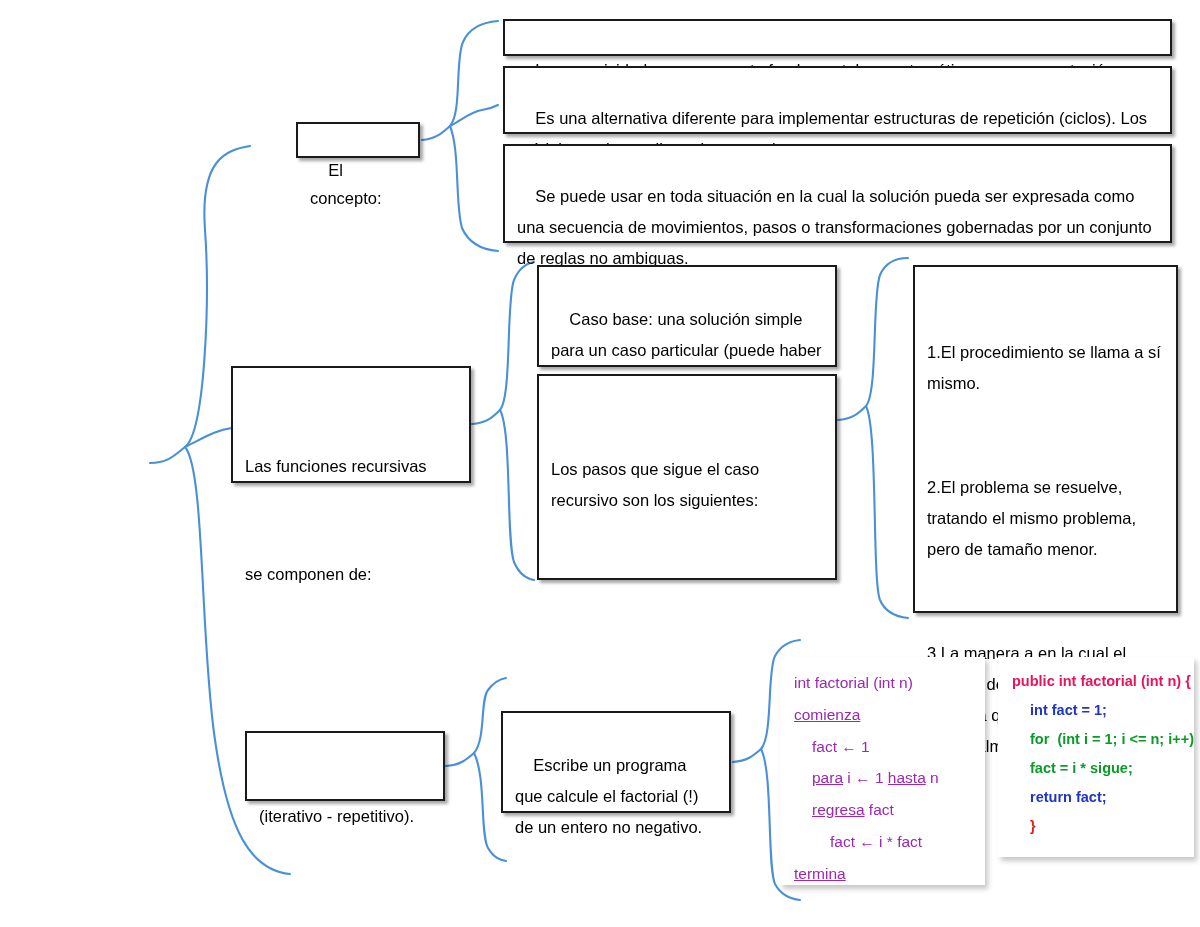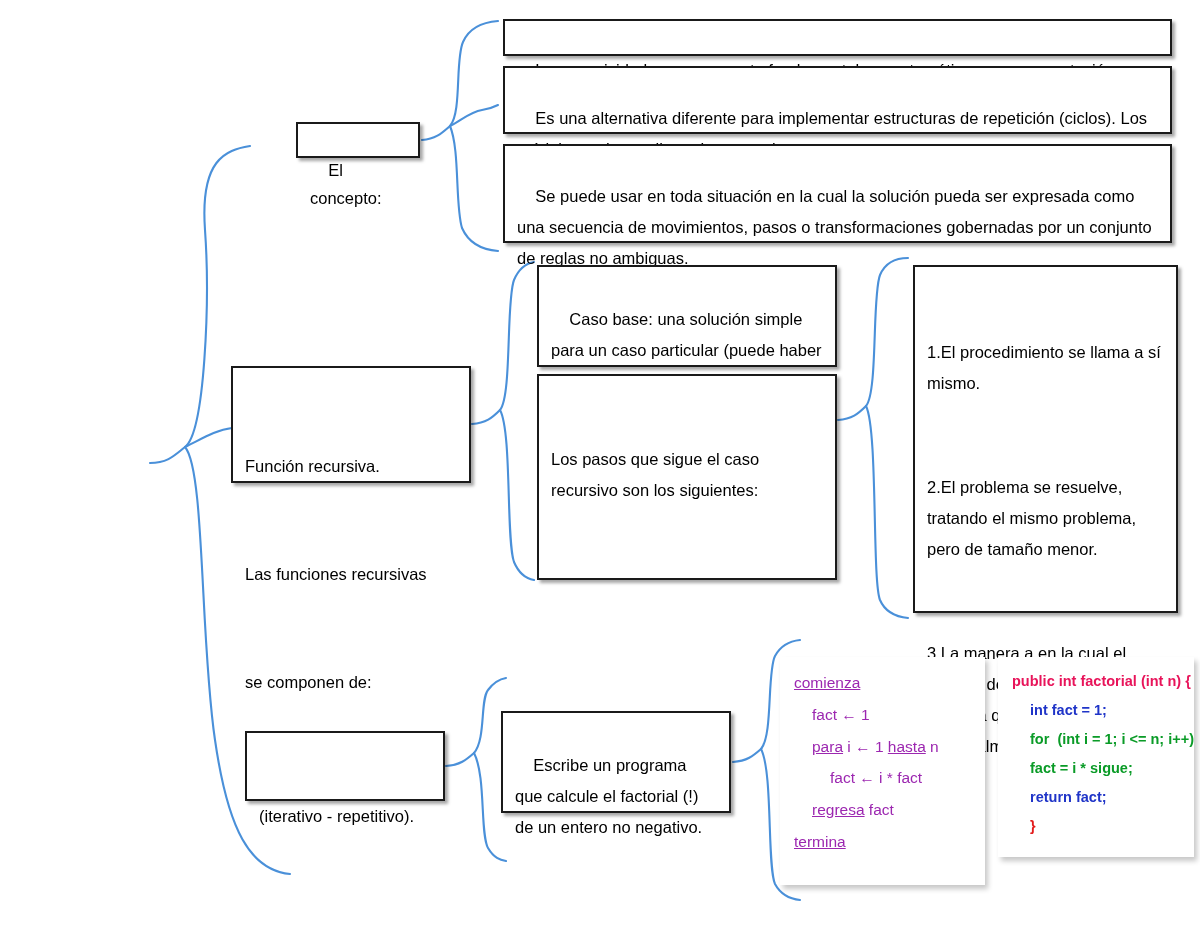--- a/index.html
+++ b/index.html
@@ -119,54 +119,54 @@
 
   <div class="node" style="left:503px; top:66px; width:669px; height:68px; padding:4px 12px; line-height:31px;">
     <span>Es una alternativa diferente para implementar estructuras de repetición (ciclos). Los módulos se hacen llamadas recursivas.</span>
   </div>
 
   <div class="node" style="left:503px; top:144px; width:669px; height:99px; padding:4px 12px; line-height:31px;">
     <span>Se puede usar en toda situación en la cual la solución pueda ser expresada como una secuencia de movimientos, pasos o transformaciones gobernadas por un conjunto de reglas no ambiguas.</span>
   </div>
 
   <div class="node" style="left:231px; top:366px; width:240px; height:117px; padding:8px 12px; line-height:36px;">
-    <p>Función recursiva.</p>
     <p>Las funciones recursivas</p>
     <p>se componen de:</p>
   </div>
 
   <div class="node" style="left:537px; top:265px; width:300px; height:102px; padding:6px 12px; line-height:31px;">
     <span>Caso base: una solución simple para un caso particular (puede haber más de un caso base).</span>
   </div>
 
   <div class="node" style="left:537px; top:374px; width:300px; height:206px; padding:6px 12px; line-height:31px;">
-    <p style="">Los pasos que sigue el caso recursivo son los siguientes:</p>
+    <p style="margin-top:10px;">Los pasos que sigue el caso recursivo son los siguientes:</p>
   </div>
 
   <div class="node" style="left:913px; top:265px; width:265px; height:348px; padding:8px 12px; line-height:31px;">
     <p>1.El procedimiento se llama a sí mismo.</p>
     <p style="margin-top:11px;">2.El problema se resuelve, tratando el mismo problema, pero de tamaño menor.</p>
     <p style="margin-top:11px;">3.La manera a en la cual el tamaño del problema disminuye asegura que el caso base eventualmente se alcanzará.</p>
   </div>
 
   <div class="node" style="left:245px; top:731px; width:200px; height:70px; padding:6px 12px; line-height:31px;">
     <p>(iterativo - repetitivo).</p>
   </div>
 
   <div class="node" style="left:501px; top:711px; width:230px; height:102px; padding:6px 12px; line-height:31px;">
     <span>Escribe un programa que calcule el factorial (!) de un entero no negativo.</span>
   </div>
 
   <div class="code-panel" style="left:780px; top:657px; width:205px; height:228px;">
     <div id="pseudo-lines">
+        <div class="pseudo-line" style="color: rgb(156, 39, 176);"><span>int factorial (int n)</span></div>
         <div class="pseudo-line" style="color: rgb(156, 39, 176);"><span class="kw">comienza</span></div>
         <div class="pseudo-line ind1" style="color: rgb(156, 39, 176);"><span>fact ← 1</span></div>
         <div class="pseudo-line ind1" style="color: rgb(156, 39, 176);"><span class="kw">para</span><span> i ← 1 </span><span class="kw">hasta</span><span> n</span></div>
+        <div class="pseudo-line ind1" style="color: rgb(156, 39, 176);"><span class="kw">regresa</span><span> fact</span></div>
         <div class="pseudo-line ind2" style="color: rgb(156, 39, 176);"><span>fact ← i * fact</span></div>
-        <div class="pseudo-line ind1" style="color: rgb(156, 39, 176);"><span class="kw">regresa</span><span> fact</span></div>
         <div class="pseudo-line" style="color: rgb(156, 39, 176);"><span class="kw">termina</span></div>
       </div>
   </div>
 
   <div class="code-panel" style="left:998px; top:657px; width:196px; height:200px;">
     <div id="java-lines">
         <div class="java-line" style="color: rgb(232, 20, 90);">public int factorial (int n) {</div>
         <div class="java-line ind1" style="color: rgb(31, 52, 200);">int fact = 1;</div>
         <div class="java-line ind1" style="color: rgb(10, 155, 39);">for  (int i = 1; i &lt;= n; i++)</div>
         <div class="java-line ind1" style="color: rgb(10, 155, 39);">fact = i * sigue;</div>

